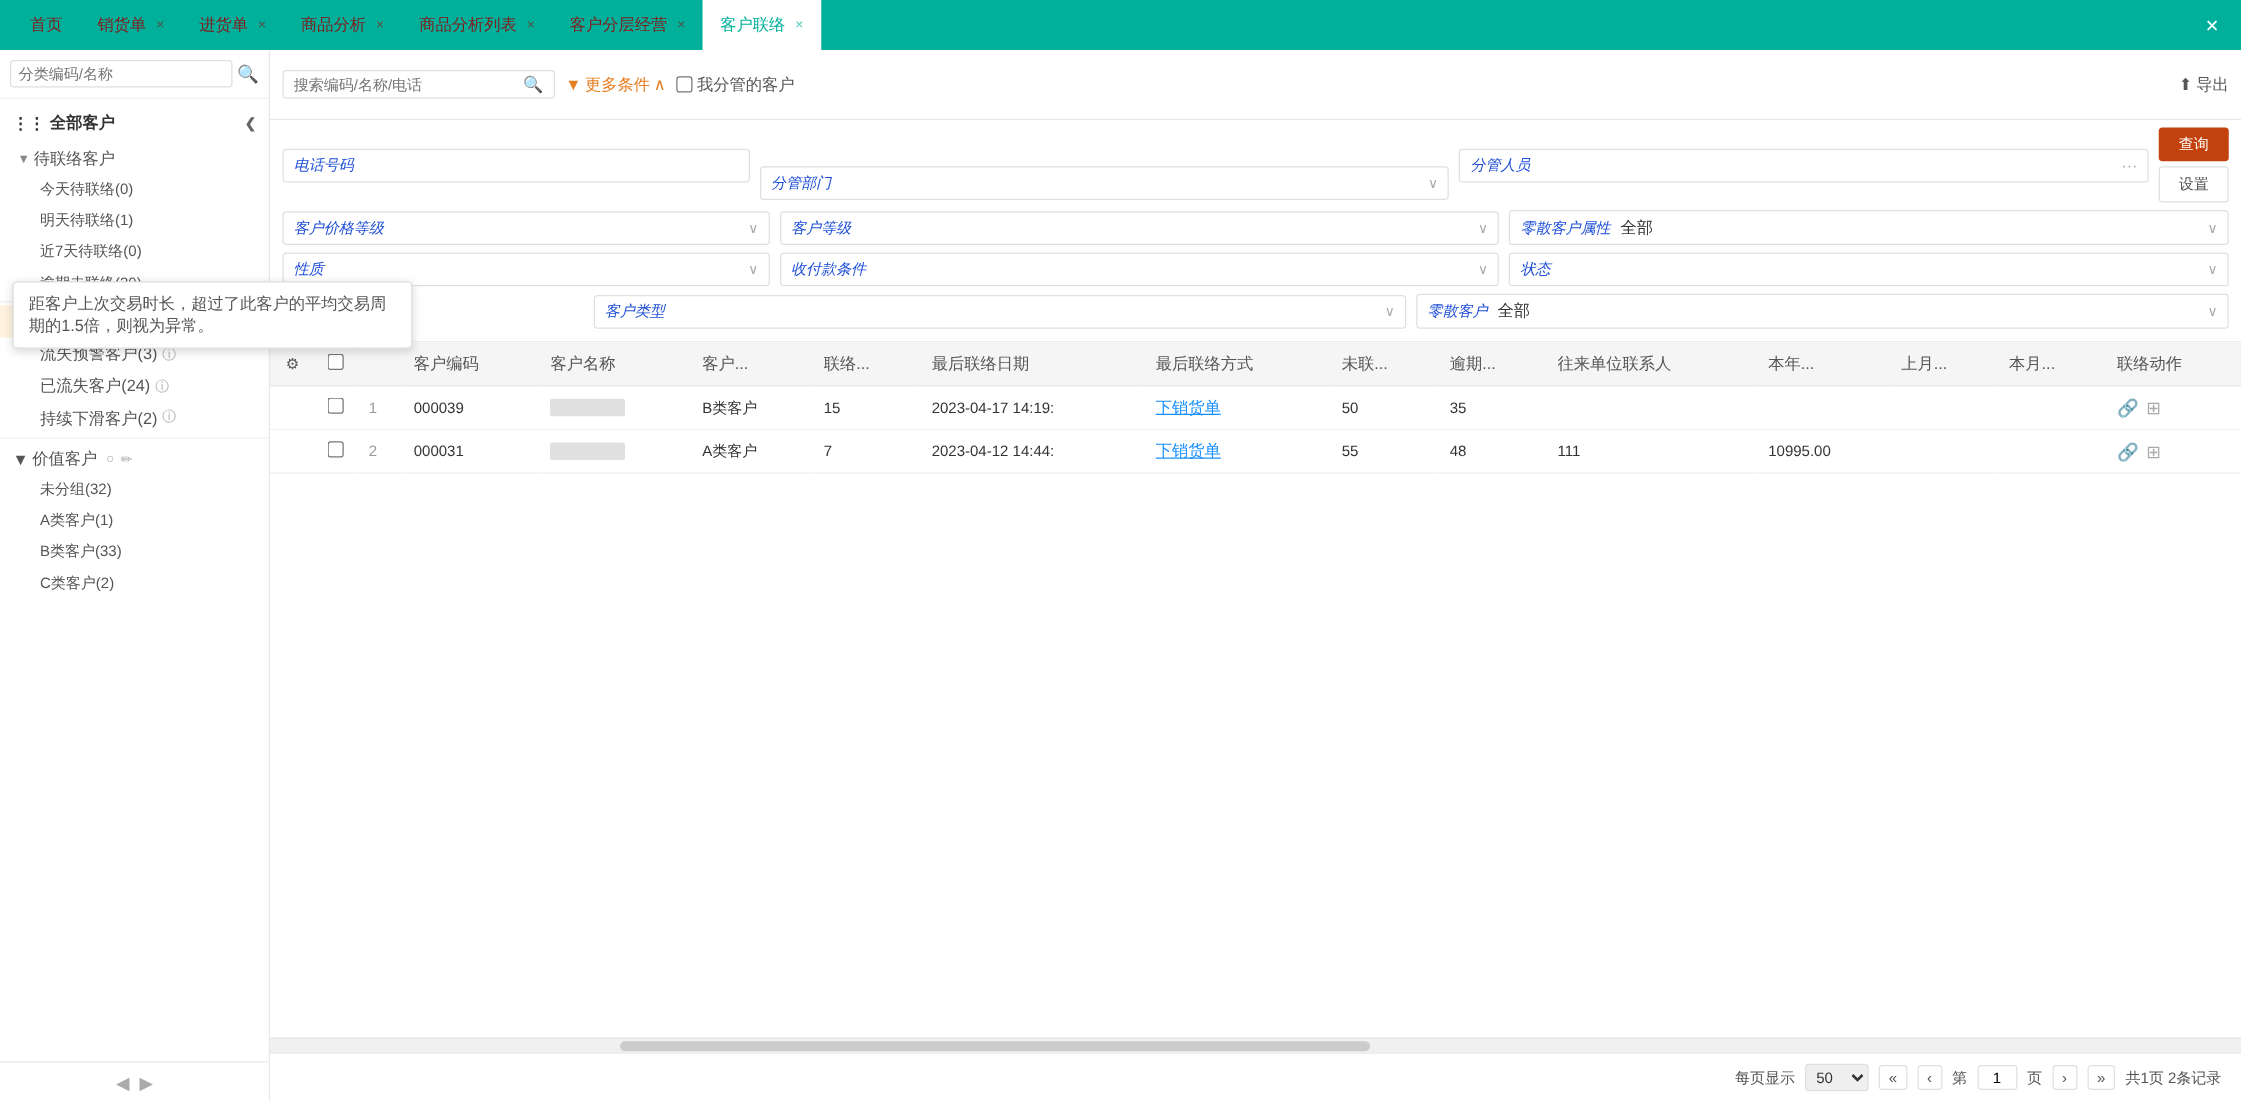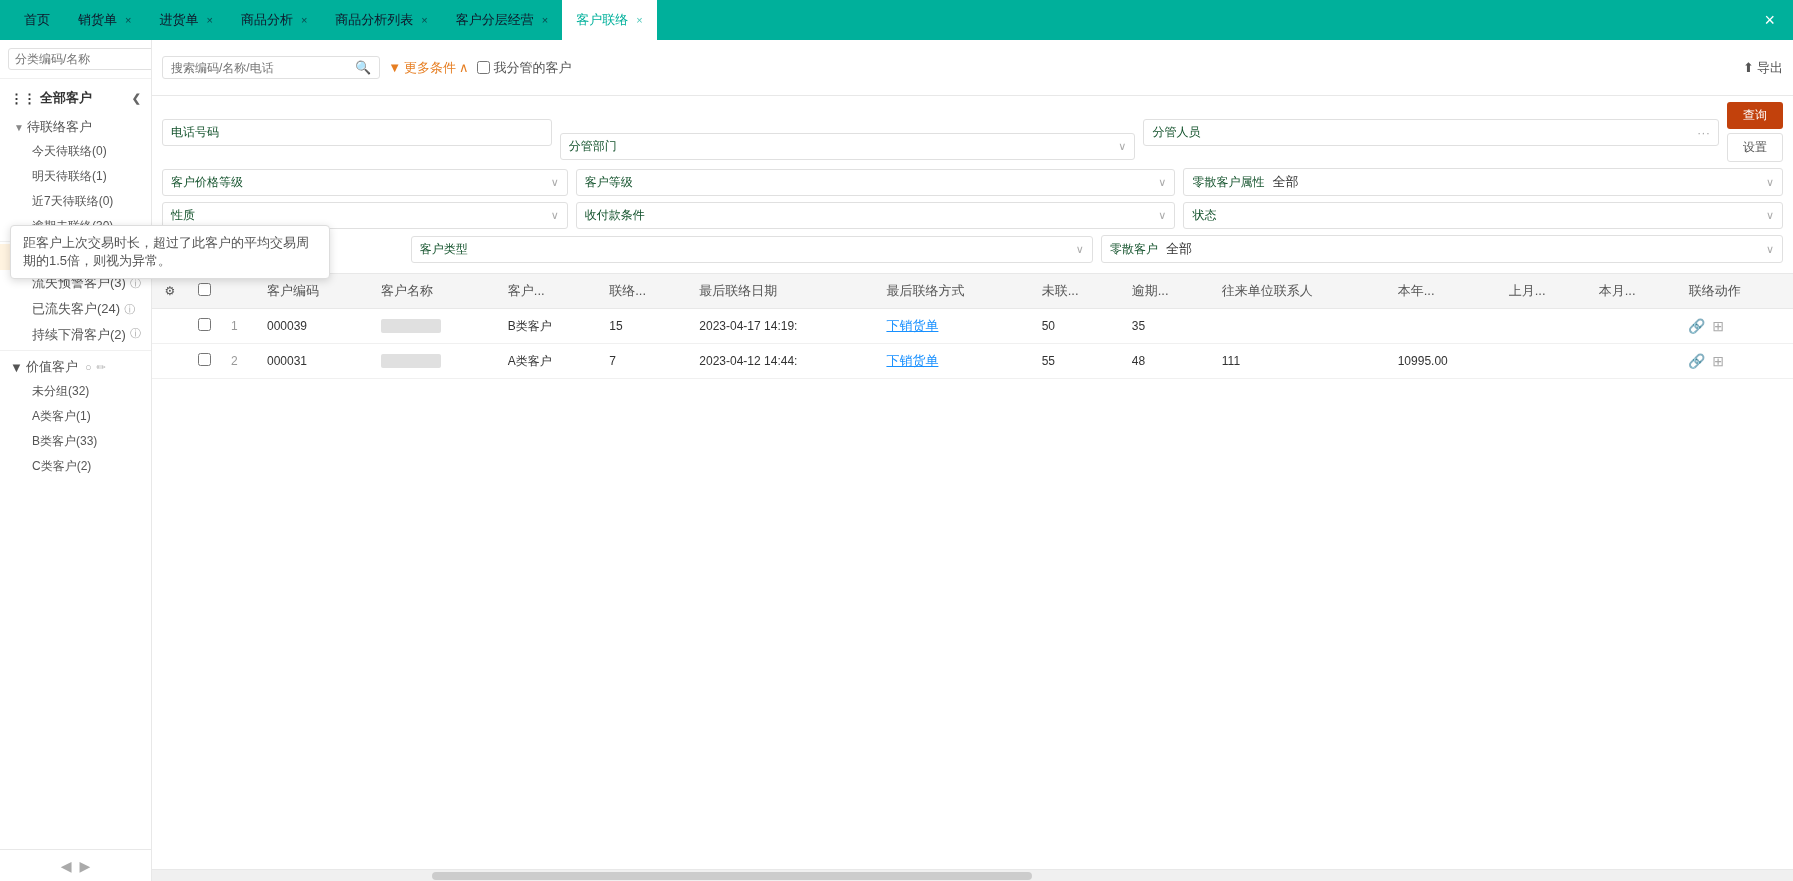--- a/index.html
+++ b/index.html
@@ -4,34 +4,34 @@
   <style>
     * { box-sizing: border-box; margin: 0; padding: 0; font-family: 'Microsoft YaHei', Arial, sans-serif; font-size: 13px; }
     body { background: #f5f5f5; overflow: hidden; width: 1793px; height: 881px; }
 
     
     .top-nav {
       display: flex; align-items: center; background: #00b09b; height: 40px;
       padding: 0 10px; gap: 0;
     }
     .nav-tab {
-      color: #0f172a; padding: 0 14px; height: 40px; display: flex; align-items: center;
+      color: #7f1d1d; padding: 0 14px; height: 40px; display: flex; align-items: center;
       cursor: pointer; font-size: 13px; white-space: nowrap; gap: 4px;
     }
     .nav-tab.active { background: #fff; color: #00b09b; }
     .nav-tab .close-x { font-size: 11px; margin-left: 4px; opacity: 0.7; }
     .nav-spacer { flex: 1; }
     .nav-close { color: #fff; font-size: 18px; cursor: pointer; padding: 0 8px; }
 
     
     .main-layout { display: flex; height: calc(881px - 40px); }
 
     
     .sidebar {
-      width: 152px; background: #fff; border-right: 1px solid #e8e8e8;
+      width: 216px; background: #fff; border-right: 1px solid #e8e8e8;
       display: flex; flex-direction: column; overflow: hidden;
     }
     .sidebar-search {
       display: flex; align-items: center; padding: 8px 8px; border-bottom: 1px solid #f0f0f0; gap: 4px;
     }
     .sidebar-search input {
       flex: 1; border: 1px solid #e0e0e0; border-radius: 3px; padding: 3px 6px;
       font-size: 12px; outline: none;
     }
     .sidebar-search .search-btn {
@@ -95,21 +95,21 @@
     .adv-filter {
       background: #fff; border-bottom: 1px solid #e8e8e8; padding: 6px 10px;
     }
     .adv-row { display: flex; align-items: center; gap: 8px; margin-bottom: 6px; }
     .adv-row:last-child { margin-bottom: 4px; }
     .adv-field {
       display: flex; align-items: center; flex: 1; min-width: 0;
       border: 1px solid #e0e0e0; border-radius: 3px; padding: 4px 8px;
       background: #fff; cursor: pointer; gap: 4px;
     }
-    .adv-field label { color: #14532d; font-size: 12px; white-space: nowrap; flex: 0 0 auto; }
+    .adv-field label { color: #1d4ed8; font-size: 12px; white-space: nowrap; flex: 0 0 auto; font-style: italic; }
     .adv-field .chevron { color: #aaa; font-size: 11px; margin-left: auto; }
     .adv-dots { color: #aaa; cursor: pointer; padding: 0 4px; flex: 0 0 auto; }
     .btn-query {
       background: #c2410c; color: #fff; border: none; border-radius: 3px;
       padding: 5px 16px; cursor: pointer; font-size: 12px; white-space: nowrap;
     }
     .btn-settings {
       background: #fff; color: #555; border: 1px solid #e0e0e0; border-radius: 3px;
       padding: 5px 12px; cursor: pointer; font-size: 12px; white-space: nowrap;
     }
@@ -465,19 +465,34 @@
             </td>
           </tr>
         </tbody>
       </table>
     </div>
 
     <div class="scrollbar-area">
       <div class="scrollbar-thumb"></div>
     </div>
 
+    <div class="pagination-bar">
+      <span>每页显示</span>
+      <select class="page-size-select">
+        <option>50</option>
+        <option>100</option>
+      </select>
+      <button class="page-btn">«</button>
+      <button class="page-btn">‹</button>
+      <span>第</span>
+      <input class="page-input" type="text" value="1" style="">
+      <span>页</span>
+      <button class="page-btn">›</button>
+      <button class="page-btn">»</button>
+      <span>共1页 2条记录</span>
+    </div>
 
   </div>
 </div>
 
 <div class="tooltip-box">
   <span>距客户上次交易时长，超过了此客户的平均交易周期的1.5倍，则视为异常。</span>
 </div>
 
 </body></html>

